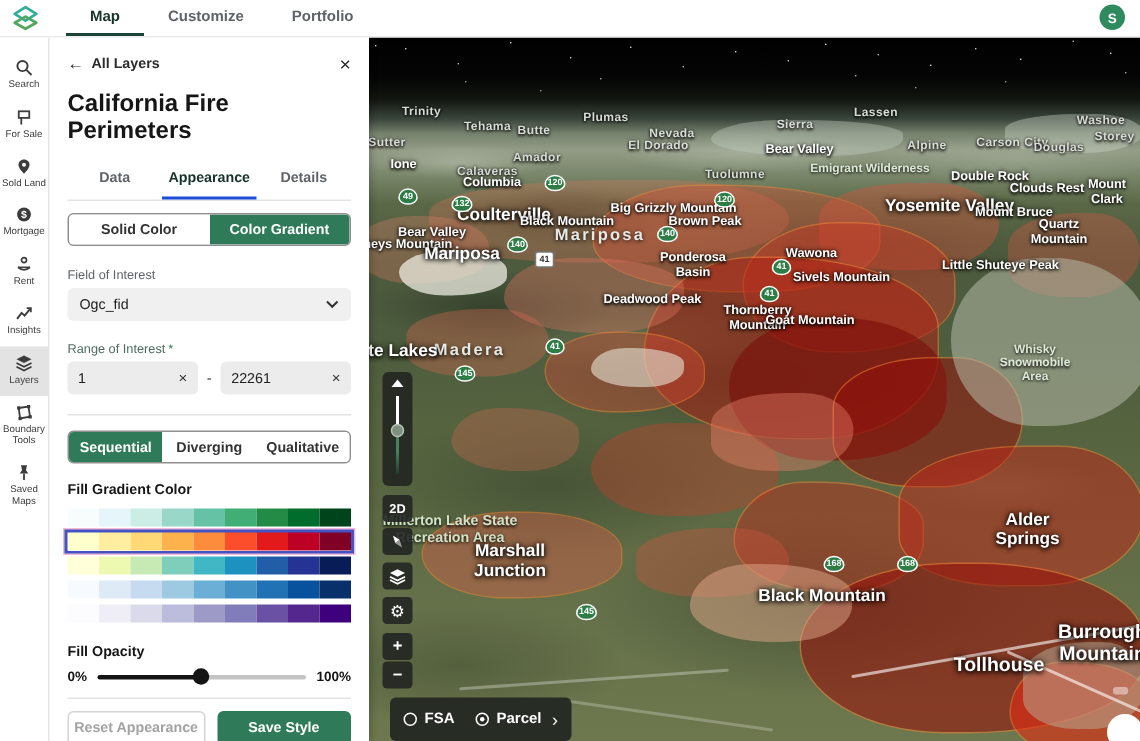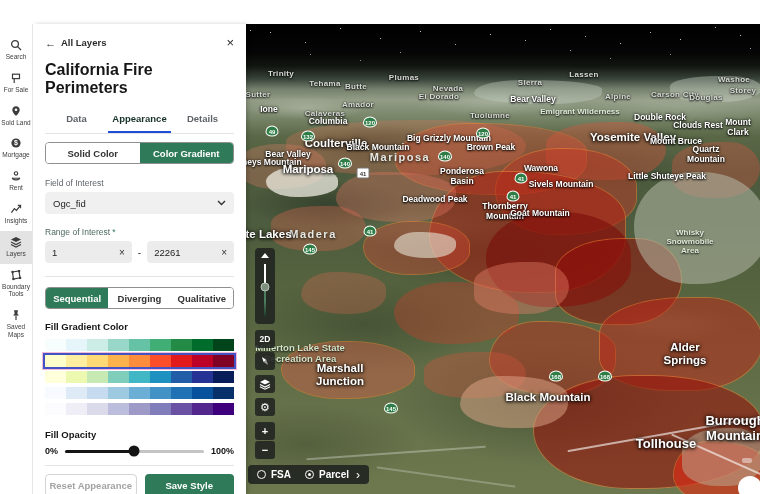--- a/index.html
+++ b/index.html
@@ -100,34 +100,46 @@
   .pitch-tri{position:absolute;left:50%;top:5px;transform:translateX(-50%);width:0;height:0;border-left:4px solid transparent;border-right:4px solid transparent;border-bottom:5px solid #fff}
   .pitch-track{position:absolute;left:50%;top:16px;transform:translateX(-50%);width:2px;height:52px;background:linear-gradient(180deg,#fff 0 44%,#4b7d5f 44% 72%,#1e3d2c 100%)}
   .pitch-handle{position:absolute;left:50%;top:39px;transform:translate(-50%,-50%);width:9px;height:9px;border-radius:50%;background:#7d8f7d;border:1px solid #b9c4b9;box-sizing:border-box;cursor:grab}
   .mbtn{position:absolute;left:9px;width:20px;height:18px;background:rgba(34,38,34,.9);border-radius:3px;color:#fff;display:flex;align-items:center;justify-content:center;font-size:8.5px;font-weight:700;z-index:10;cursor:pointer}
   #btn-2d{top:306px}
   #btn-compass{top:328px}
   #btn-layers{top:351px}
   #btn-gear{top:374px;font-size:11px;font-weight:400}
   #btn-zoom-in{top:398px;font-size:11px}
   #btn-zoom-out{top:417px;font-size:11px}
-  #fsa-pill{position:absolute;left:2px;top:441px;height:19px;background:rgba(34,38,34,.92);border-radius:4px;display:flex;align-items:center;gap:5px;padding:0 9px;z-index:10;color:#fff;font-size:10px;font-weight:700}
+  #fsa-pill{position:absolute;left:14px;top:441px;height:29px;background:rgba(34,38,34,.92);border-radius:4px;display:flex;align-items:center;gap:5px;padding:0 9px;z-index:10;color:#fff;font-size:10px;font-weight:700}
   .ring-icon{width:9px;height:9px;border:1.5px solid #fff;border-radius:50%;box-sizing:border-box;display:inline-block}
   .dot-icon{width:9px;height:9px;border:1.5px solid #fff;border-radius:50%;box-sizing:border-box;display:inline-flex;align-items:center;justify-content:center}
   .dot-icon::after{content:"";width:3px;height:3px;border-radius:50%;background:#fff}
   .pill-sep{width:4px}
   .pill-chev{font-size:12px;font-weight:400;margin-left:2px;line-height:1}
   #map-circle{position:absolute;left:492px;top:452px;width:24px;height:24px;border-radius:50%;background:#fff;z-index:10;cursor:pointer}
   #attr-dot{position:absolute;left:496px;top:434px;width:10px;height:5px;border-radius:2px;background:rgba(255,255,255,.45);z-index:9}
 </style>
 </head>
 <body>
 
 <div id="app">
 
+  <div id="header">
+    <svg id="logo" viewBox="0 0 20 20">
+      <path d="M10 2 L18 7 L10 12 L2 7 Z" fill="none" stroke="#2fae9b" stroke-width="2" stroke-linejoin="round"></path>
+      <path d="M10 9 L18 13.5 L10 18 L2 13.5 Z" fill="none" stroke="#53a860" stroke-width="2" stroke-linejoin="round"></path>
+    </svg>
+    <div id="nav">
+      <div class="nav-tab active">Map</div>
+      <div class="nav-tab">Customize</div>
+      <div class="nav-tab">Portfolio</div>
+    </div>
+    <div id="avatar">S</div>
+  </div>
 
   <div id="sidebar">
     <div class="side-item">
       <svg width="12" height="12" viewBox="0 0 12 12">
           <circle cx="5" cy="5" r="3.4" fill="none" stroke="#3c3c3c" stroke-width="1.3"></circle>
           <line x1="7.6" y1="7.6" x2="11" y2="11" stroke="#3c3c3c" stroke-width="1.3"></line>
         </svg>
       <span class="side-label">Search</span>
     </div>
     <div class="side-item">
@@ -380,21 +392,21 @@
         <span class="map-label k-county2" style="left: 154px; top: 133px;">Mariposa</span>
         <span class="map-label k-county2" style="left: 67px; top: 210px;">Madera</span>
         <span class="map-label k-town" style="left: 23px; top: 86px;">Ione</span>
         <span class="map-label k-town" style="left: 82px; top: 98px;">Columbia</span>
         <span class="map-label k-big" style="left: 90px; top: 120px;">Coulterville</span>
         <span class="map-label k-town" style="left: 42px; top: 131px;">Bear Valley</span>
         <span class="map-label k-town" style="left: 19px; top: 139px;">Catheys Mountain</span>
         <span class="map-label k-big" style="left: 62px; top: 146px;">Mariposa</span>
         <span class="map-label k-town" style="left: 132px; top: 124px;">Black Mountain</span>
         <span class="map-label k-town" style="left: 203px; top: 115px;">Big Grizzly Mountain</span>
-        <span class="map-label k-town" style="left: 245px; top: 124px;">Brown Peak</span>
+        <span class="map-label k-town" style="left: 224px; top: 124px;">Brown Peak</span>
         <span class="map-label k-town" style="left: 216px; top: 153px;">Ponderosa
 Basin</span>
         <span class="map-label k-town" style="left: 189px; top: 176px;">Deadwood Peak</span>
         <span class="map-label k-town" style="left: 259px; top: 188px;">Thornberry
 Mountain</span>
         <span class="map-label k-town" style="left: 294px; top: 190px;">Goat Mountain</span>
         <span class="map-label k-town" style="left: 315px; top: 161px;">Sivels Mountain</span>
         <span class="map-label k-town" style="left: 295px; top: 145px;">Wawona</span>
         <span class="map-label k-area" style="left: 334px; top: 88px;">Emigrant Wilderness</span>
         <span class="map-label k-town" style="left: 287px; top: 76px;">Bear Valley</span>

